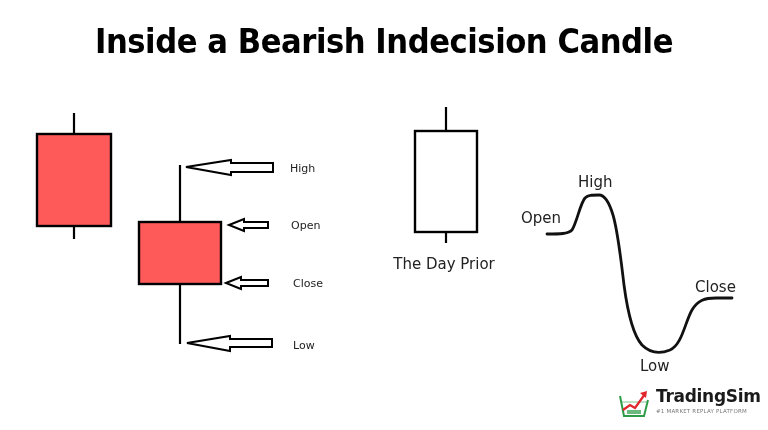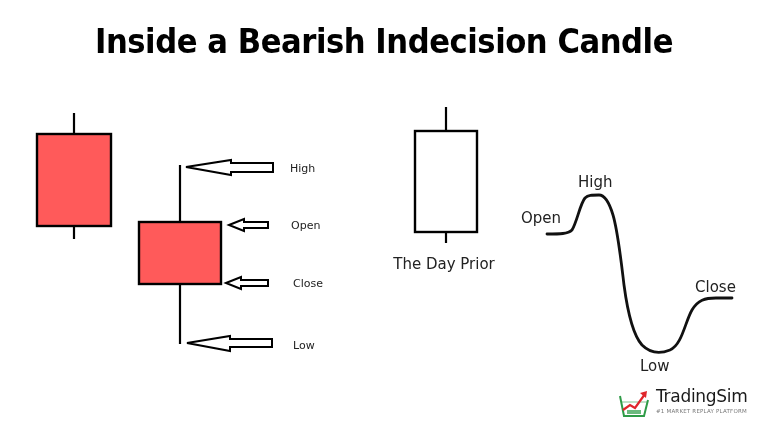--- a/index.html
+++ b/index.html
@@ -7,21 +7,21 @@
   .title {
     position: absolute; left: 0; top: 22px; width: 768px; text-align: center;
     font-family: "DejaVu Sans", sans-serif; font-weight: bold; font-size: 33px;
     letter-spacing: -0.5px; color: #000000; transform: scaleX(0.93);
   }
   svg.diagram { position: absolute; left: 0; top: 0; }
   .lbl { font-family: "DejaVu Sans", sans-serif; fill: #222222; }
   .lbl-sm { font-size: 11px; }
   .lbl-md { font-size: 15px; }
   .logo { position: absolute; left: 618px; top: 386px; width: 145px; height: 36px; }
-  .logo-name { position: absolute; left: 38px; top: 0px; font-family: "DejaVu Sans", sans-serif; font-size: 17px; font-weight: normal; color: #1a1a1a; letter-spacing: -0.3px; }
+  .logo-name { position: absolute; left: 38px; top: 0px; font-family: "DejaVu Sans", sans-serif; font-size: 17px; font-weight: bold; color: #1a1a1a; letter-spacing: -0.3px; }
   .logo-tag { position: absolute; left: 38px; top: 22px; font-family: "DejaVu Sans", sans-serif; font-size: 5.5px; color: #777777; letter-spacing: 0.2px; white-space: nowrap; }
   .logo-mark { position: absolute; left: 0; top: 2px; }
 </style>
 </head>
 <body>
 
 <div class="title">Inside a Bearish Indecision Candle</div>
 
 <svg class="diagram" width="768" height="430" viewBox="0 0 768 430">
 

